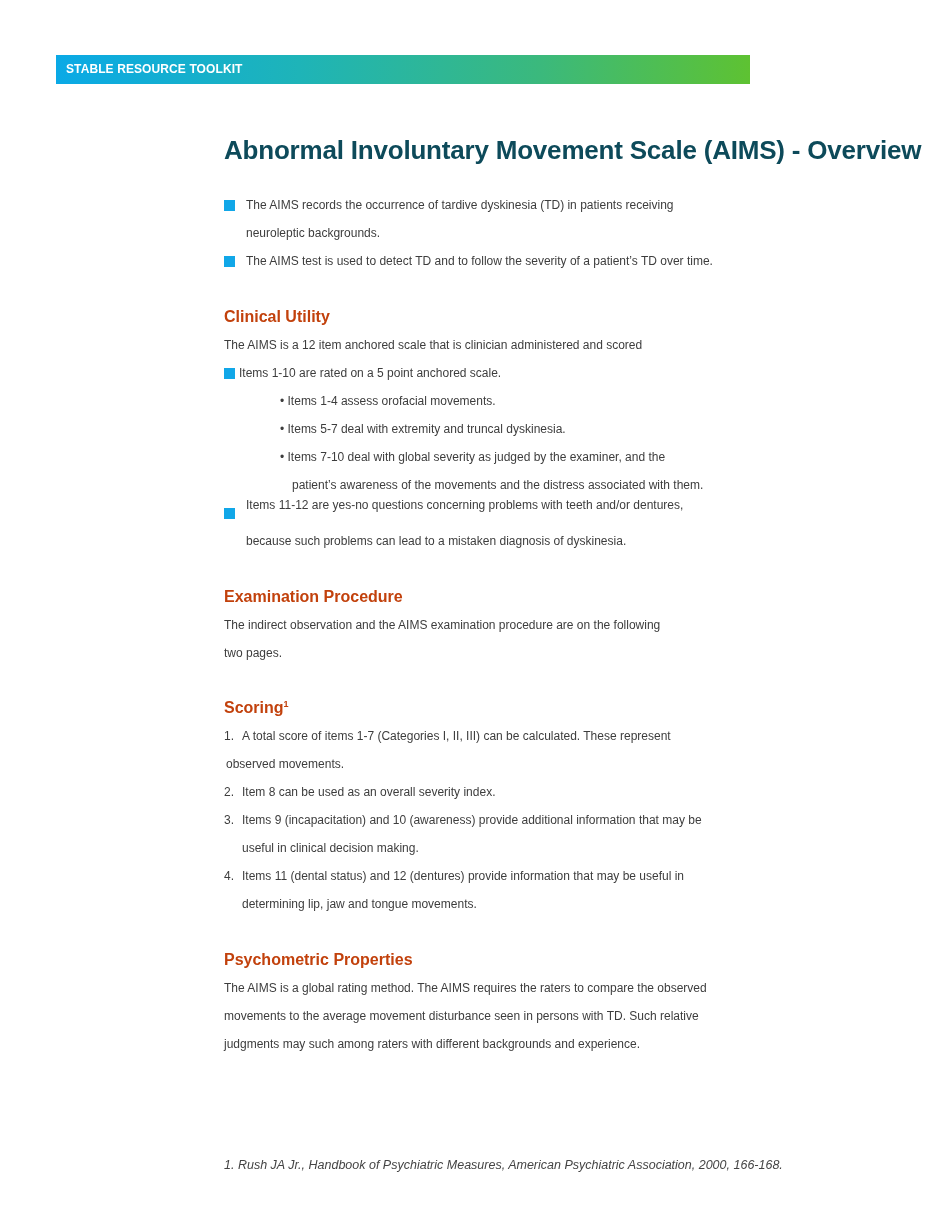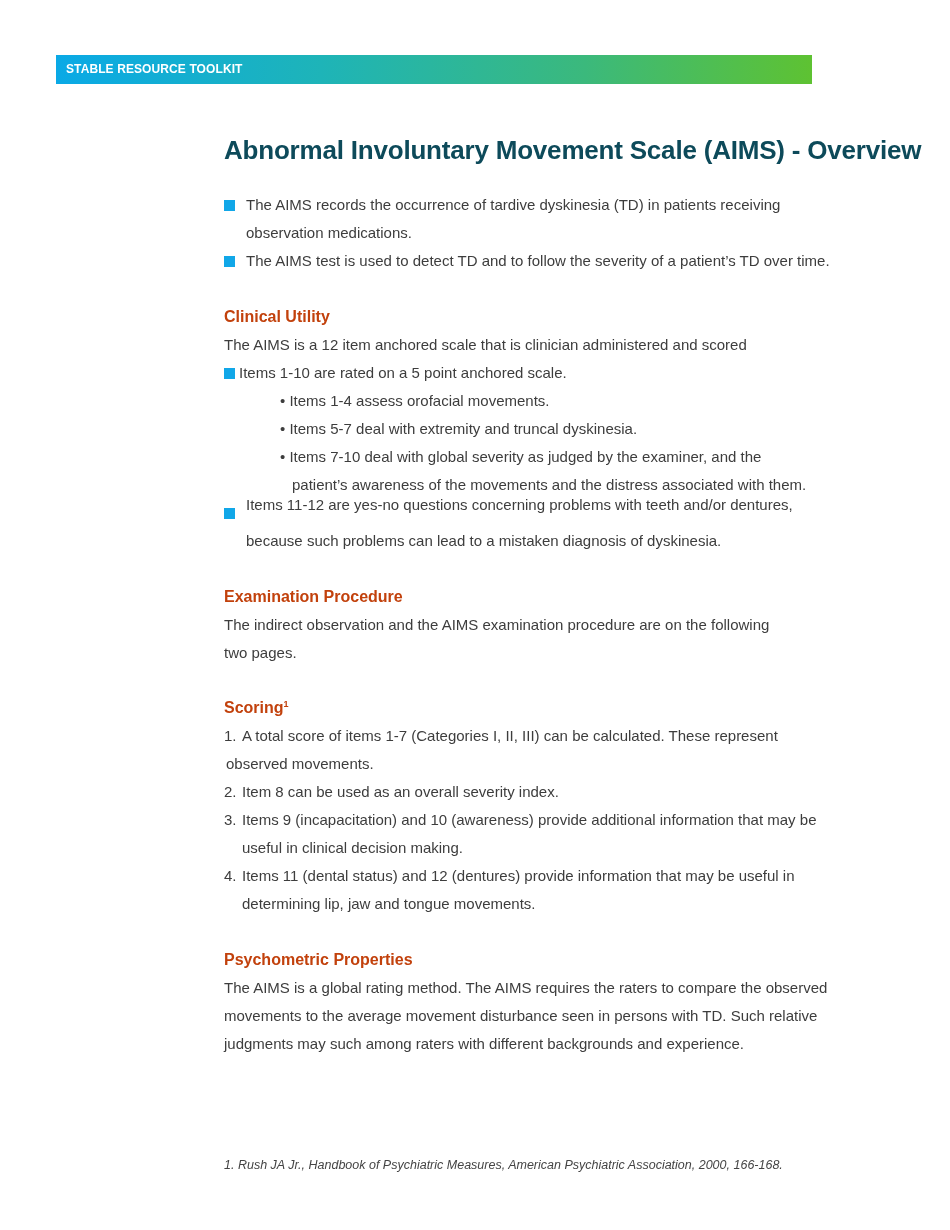--- a/index.html
+++ b/index.html
@@ -1,43 +1,43 @@
 <!DOCTYPE html>
 <html><head>
   <meta charset="utf-8">
   <style>
     html, body { margin: 0; padding: 0; background: #ffffff; }
     body { width: 950px; height: 1230px; position: relative; overflow: hidden;
       font-family: "Liberation Sans", "DejaVu Sans", sans-serif; color: #3a3a3a; }
-    .banner { position: absolute; left: 56px; top: 55px; width: 756px; height: 29px;
+    .banner { position: absolute; left: 56px; top: 55px; width: 694px; height: 29px;
       background: linear-gradient(to right, #0aa9e6 0%, #1eb4b8 35%, #3bb97c 70%, #5ec232 100%); }
     .banner-label { position: absolute; left: 10px; top: 7px; font-size: 12px; font-weight: bold;
       color: #ffffff; letter-spacing: 0.1px; }
     .content { position: absolute; left: 224px; top: 0; width: 680px; }
     .title { position: absolute; top: 135px; left: 0; font-size: 26px; font-weight: bold; color: #0d4a5a;
       white-space: nowrap; letter-spacing: -0.2px; }
-    .line { position: absolute; left: 0; font-size: 15px; line-height: 28px; white-space: nowrap; color: #3d3d3d; }
+    .line { position: absolute; left: 0; font-size: 12px; line-height: 28px; white-space: nowrap; color: #3d3d3d; }
     .heading { position: absolute; left: 0; font-size: 16px; font-weight: bold; color: #c2410c; white-space: nowrap; }
     .sq { position: absolute; left: 0; width: 11px; height: 11px; background: #11a7e8; }
     .sup { font-size: 9px; vertical-align: super; line-height: 0; }
     .footnote { position: absolute; left: 0; top: 1158px; font-size: 12.5px; font-style: italic; color: #444; white-space: nowrap; text-align: right; }
   </style>
 </head>
 <body>
 
 <div class="banner">
   <span class="banner-label">STABLE RESOURCE TOOLKIT</span>
 </div>
 
 <div class="content">
   <div class="title">Abnormal Involuntary Movement Scale (AIMS) - Overview</div>
 
   <span class="sq" style="top:200px"></span>
   <div class="line" style="top:191px;left:22px">The AIMS records the occurrence of tardive dyskinesia (TD) in patients receiving</div>
-  <div class="line" style="top:219px;left:22px">observation medications.</div>
+  <div class="line" style="top:219px;left:22px">neuroleptic backgrounds.</div>
   <span class="sq" style="top:256px"></span>
   <div class="line" style="top:247px;left:22px">The AIMS test is used to detect TD and to follow the severity of a patient’s TD over time.</div>
 
   <div class="heading" style="top:308px">Clinical Utility</div>
   <div class="line" style="top:331px">The AIMS is a 12 item anchored scale that is clinician administered and scored</div>
   <span class="sq" style="top:368px"></span>
   <div class="line" style="top:359px;left:15px">Items 1-10 are rated on a 5 point anchored scale.</div>
   <div class="line" style="top:387px;left:56px">• Items 1-4 assess orofacial movements.</div>
   <div class="line" style="top:415px;left:56px">• Items 5-7 deal with extremity and truncal dyskinesia.</div>
   <div class="line" style="top:443px;left:56px">• Items 7-10 deal with global severity as judged by the examiner, and the</div>

